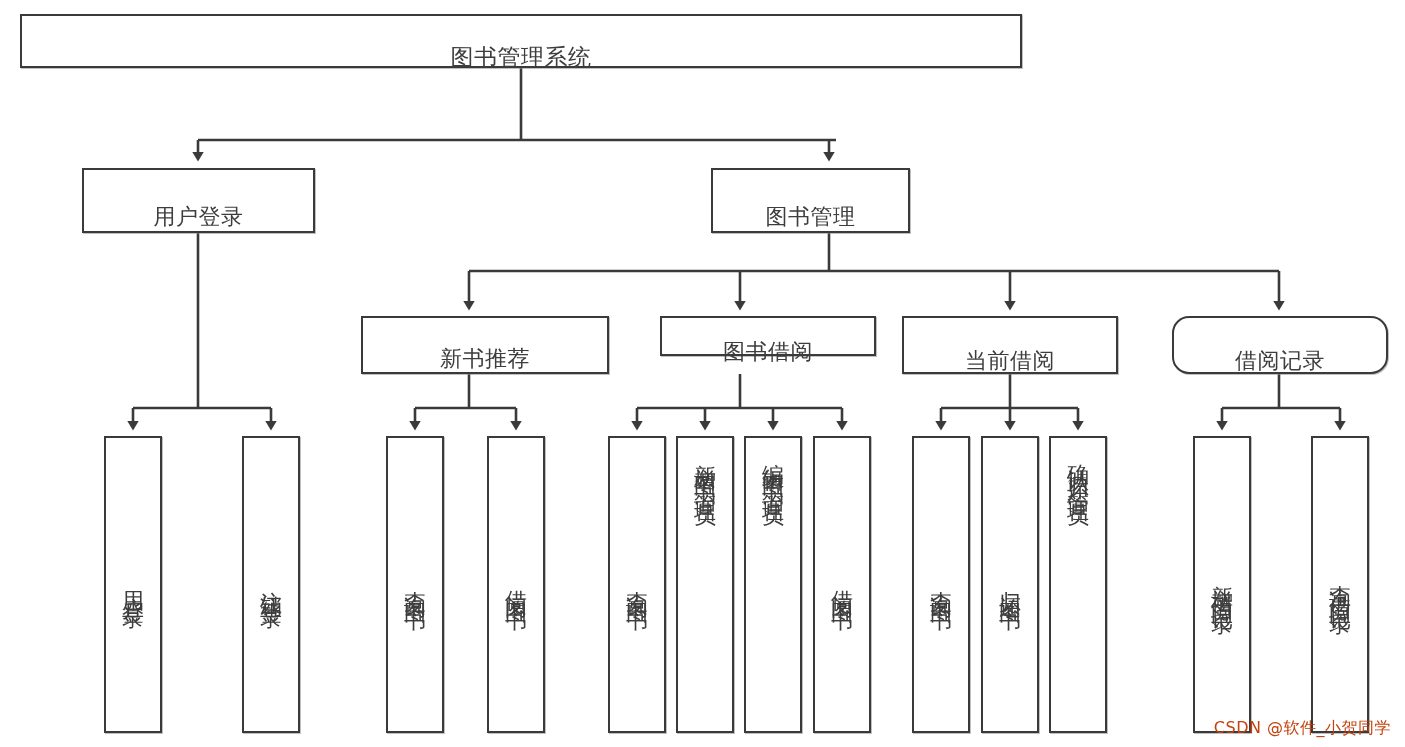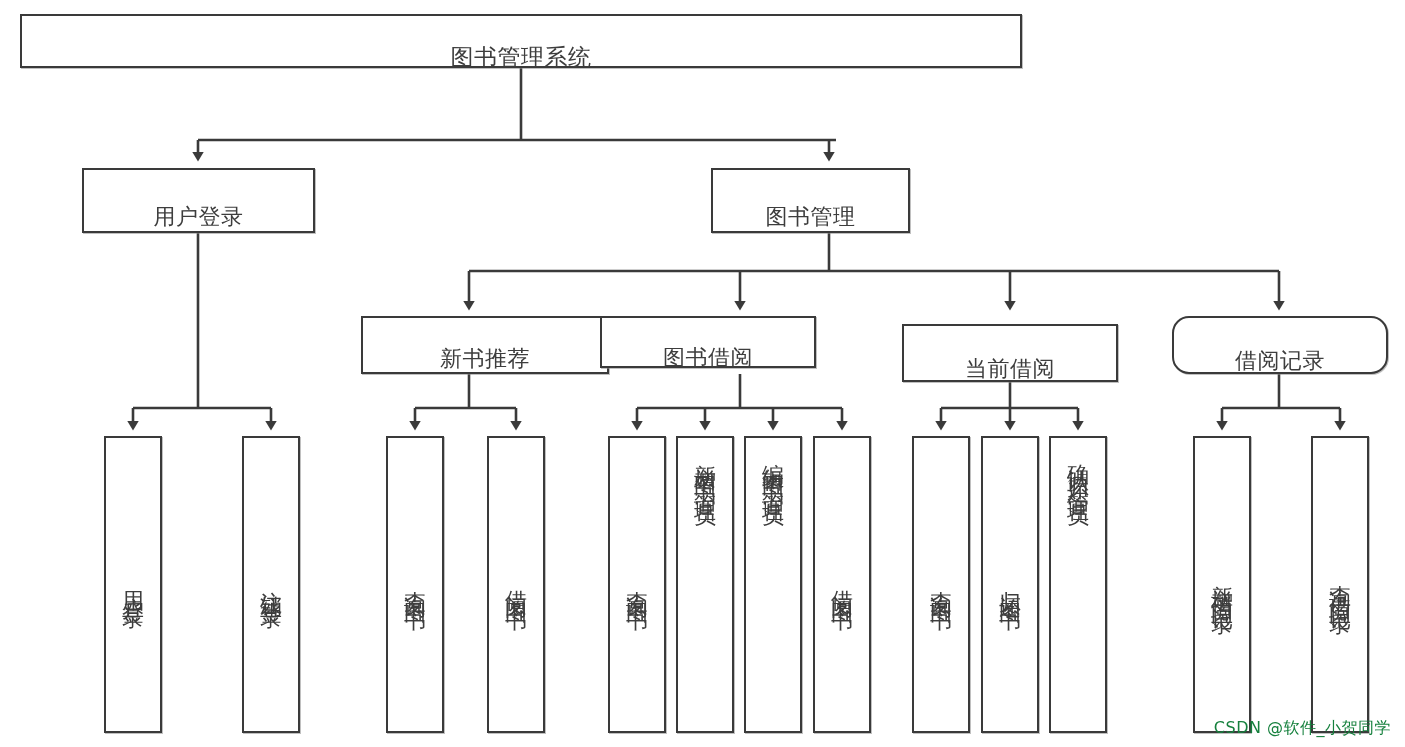--- a/index.html
+++ b/index.html
@@ -71,21 +71,21 @@
     margin-top: auto;
     margin-bottom: auto;
   }
   .node.leaf.center { align-items: center; padding-top: 0; }
 
   #watermark {
     position: absolute;
     right: 14px;
     bottom: 8px;
     font-size: 16px;
-    color: #15803d;
+    color: #c2410c;
     z-index: 5;
     white-space: nowrap;
     letter-spacing: 0.5px;
   }
 </style>
 </head>
 <body>
 
 <div id="canvas">
 
@@ -149,24 +149,24 @@
   <div class="node lvl2" style="left:82px; top:168px; width:233px; height:65px;">
     <span class="label">用户登录</span>
   </div>
   <div class="node lvl2" style="left:711px; top:168px; width:199px; height:65px;">
     <span class="label">图书管理</span>
   </div>
 
   <div class="node lvl3" style="left:361px; top:316px; width:248px; height:58px;align-items:flex-end;">
     <span class="label">新书推荐</span>
   </div>
-  <div class="node lvl3" style="left:600px; top:316px; width:216px; height:52px;">
+  <div class="node lvl3" style="left:660px; top:316px; width:216px; height:40px;">
     <span class="label">图书借阅</span>
   </div>
-  <div class="node lvl3" style="left:902px; top:324px; width:216px; height:58px;">
+  <div class="node lvl3" style="left:902px; top:316px; width:216px; height:58px;">
     <span class="label">当前借阅</span>
   </div>
   <div class="node lvl3" style="left:1172px; top:316px; width:216px; height:58px;border-radius:17px;">
     <span class="label">借阅记录</span>
   </div>
 
   <div class="node leaf center" style="left:104px; top:436px; width:58px; height:297px;">
     <span class="label">用户登录</span>
   </div>
   <div class="node leaf center" style="left:242px; top:436px; width:58px; height:297px;">

